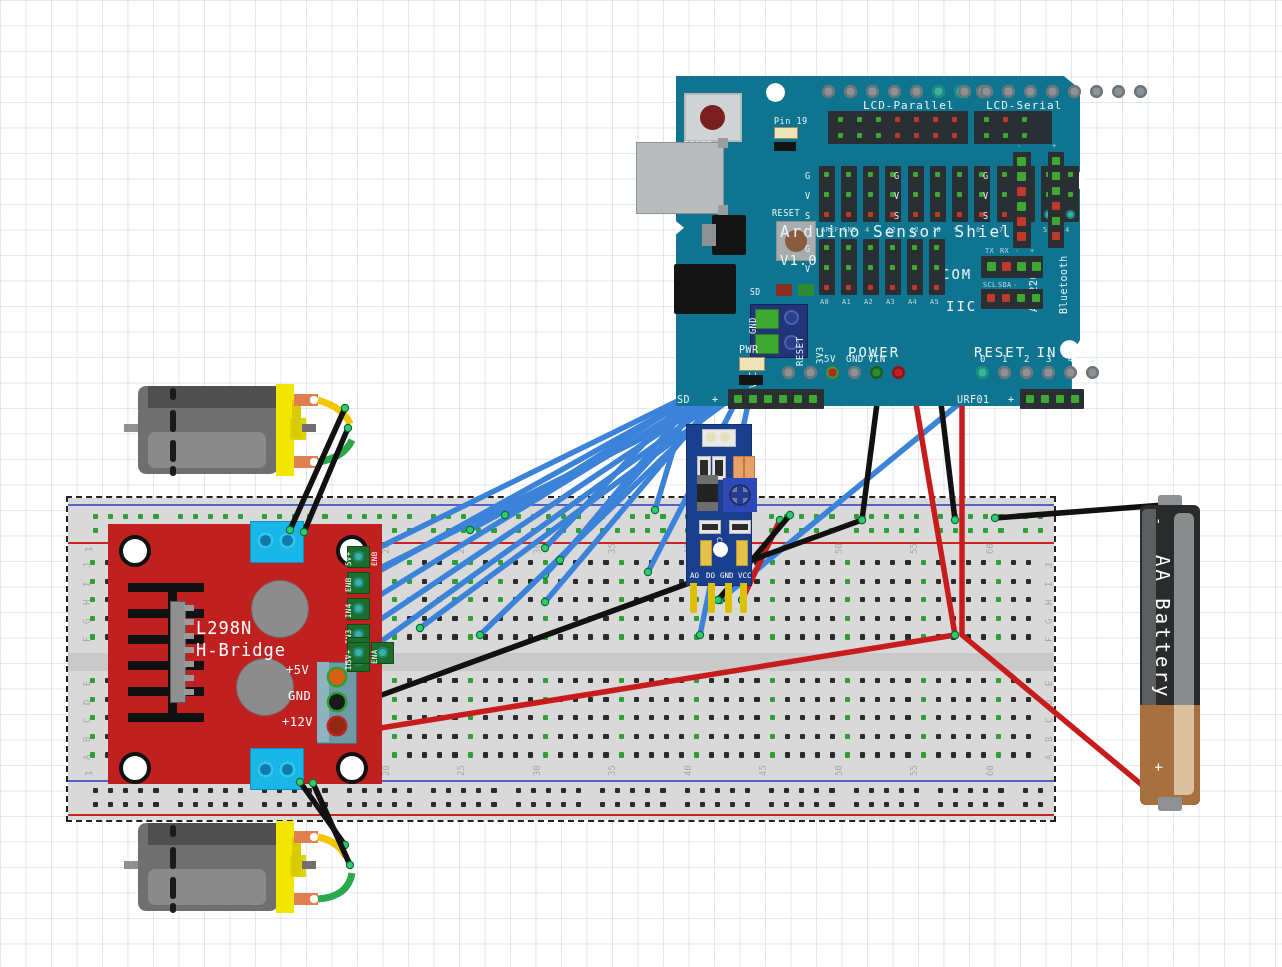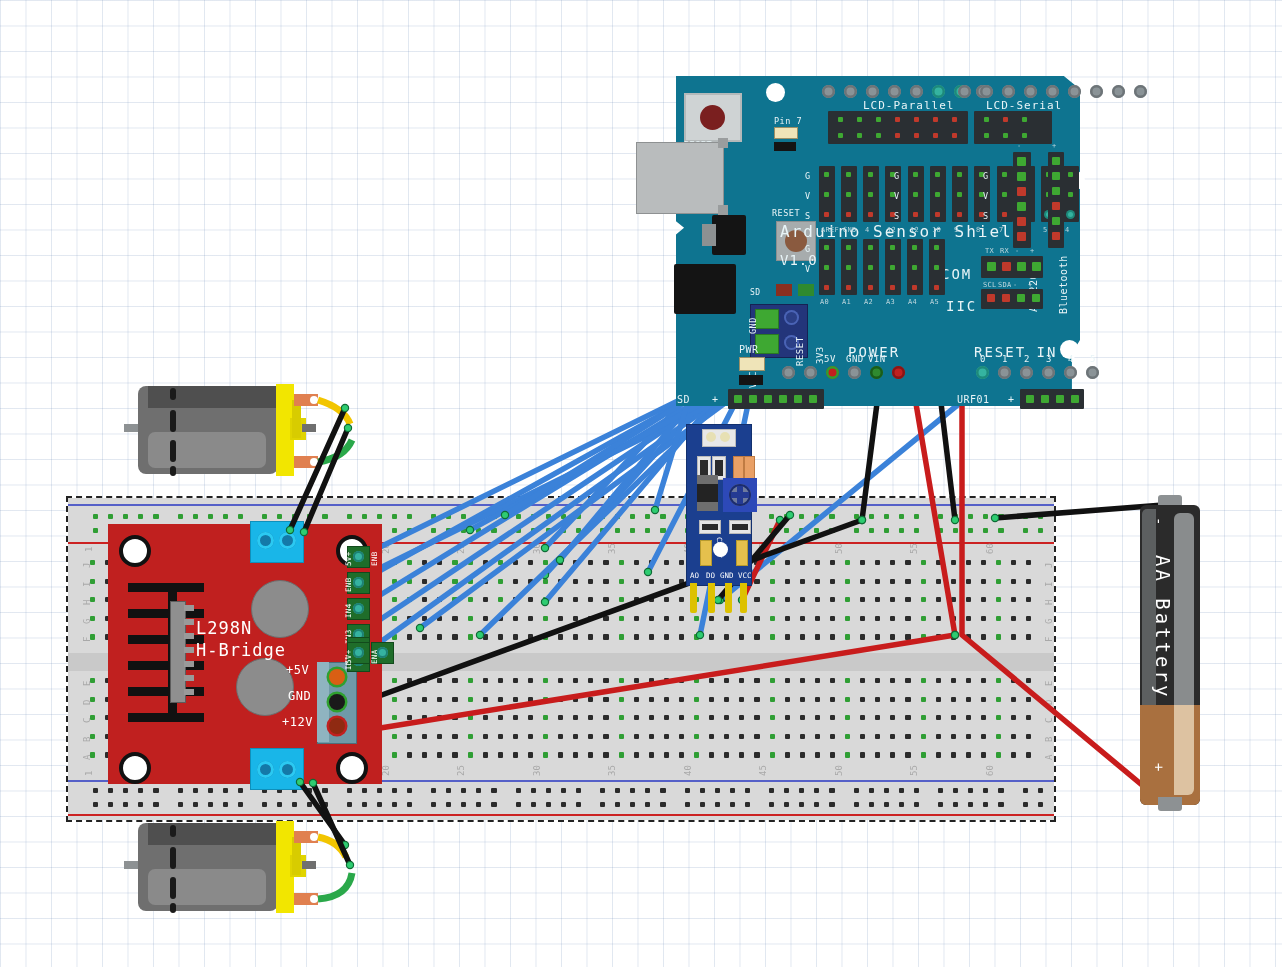--- a/index.html
+++ b/index.html
@@ -1163,21 +1163,21 @@
     <div class="shieldbody"></div>
     <div class="mnt" style="left:90px;top:7px;width:19px;height:19px;"></div>
     <div class="mnt" style="left:390px;top:95px;width:19px;height:19px;"></div>
     <div class="mnt" style="left:384px;top:264px;width:19px;height:19px;"></div>
 
     <div class="abs" style="left:8px;top:17px;width:54px;height:45px;background:#cfd3d4;border:2px solid #b4b9ba;">
       <div style="position:absolute;left:14px;top:10px;width:25px;height:25px;border-radius:50%;background:#7a1f1f;"></div>
     </div>
     <div class="lbl" style="left:8px;top:64px;">RESET</div>
 
-    <div class="lbl" style="left:98px;top:40px;">Pin 7</div>
+    <div class="lbl" style="left:98px;top:40px;">Pin 19</div>
     <div class="abs" style="left:98px;top:51px;width:22px;height:10px;background:#efe4b8;border:1px solid #9c9066;"></div>
     <div class="abs" style="left:98px;top:66px;width:22px;height:9px;background:#141414;"></div>
 
     <div class="abs" style="left:-40px;top:66px;width:86px;height:70px;background:#b9bcbd;border:1px solid #8e9192;"></div>
     <div class="abs" style="left:42px;top:62px;width:10px;height:10px;background:#9a9d9e;"></div>
     <div class="abs" style="left:42px;top:129px;width:10px;height:10px;background:#9a9d9e;"></div>
 
     <div class="abs" style="left:36px;top:139px;width:34px;height:40px;background:#141414;border-radius:2px;"></div>
     <div class="abs" style="left:26px;top:148px;width:14px;height:22px;background:#8d9192;"></div>
 

